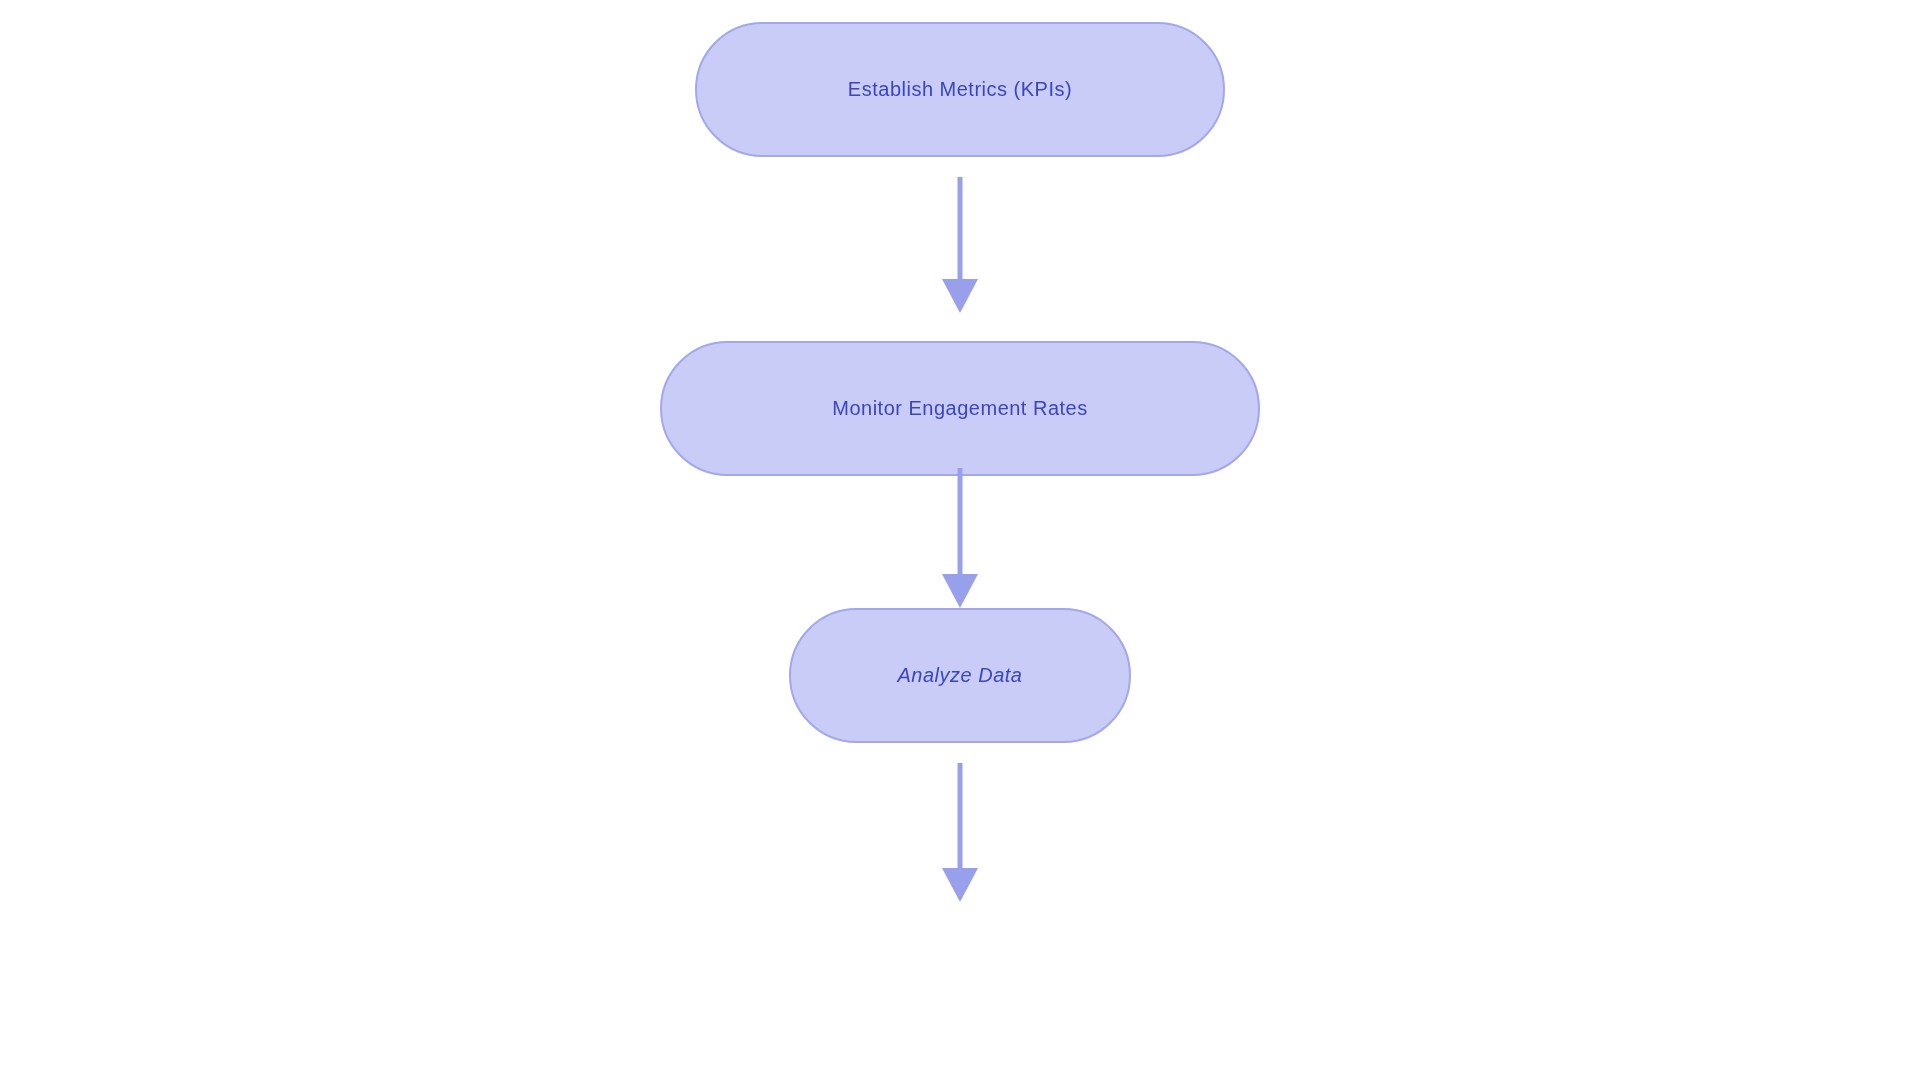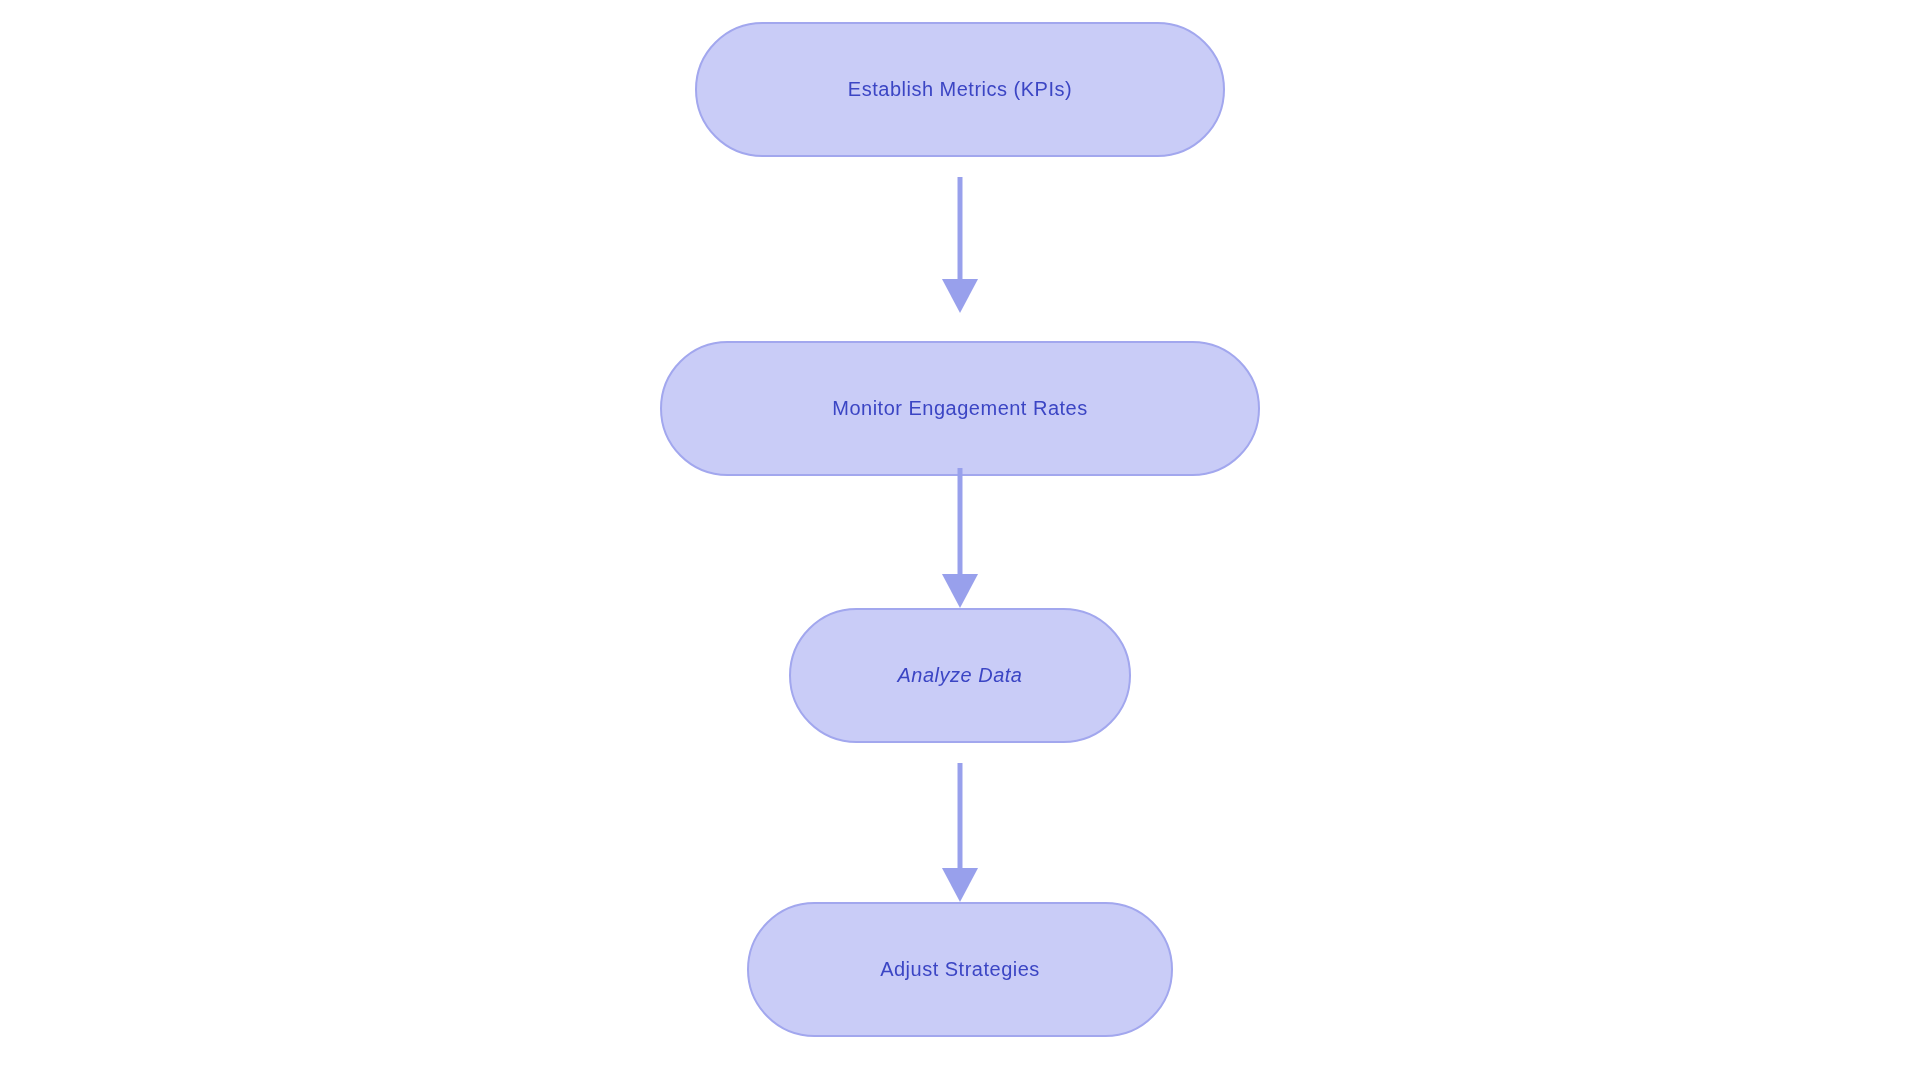--- a/index.html
+++ b/index.html
@@ -79,17 +79,14 @@
 
   <div class="flow-node node-3">
     <span>Analyze Data</span>
   </div>
 
   <svg class="edge-arrow edge-3" viewBox="0 0 40 139" aria-hidden="true">
     <line x1="20" y1="0" x2="20" y2="107"></line>
     <polygon points="2,105 38,105 20,139"></polygon>
   </svg>
 
-  <div class="flow-node node-4">
-    <span>Adjust Strategies</span>
-  </div>
 
 </div>
 
 </body></html>

